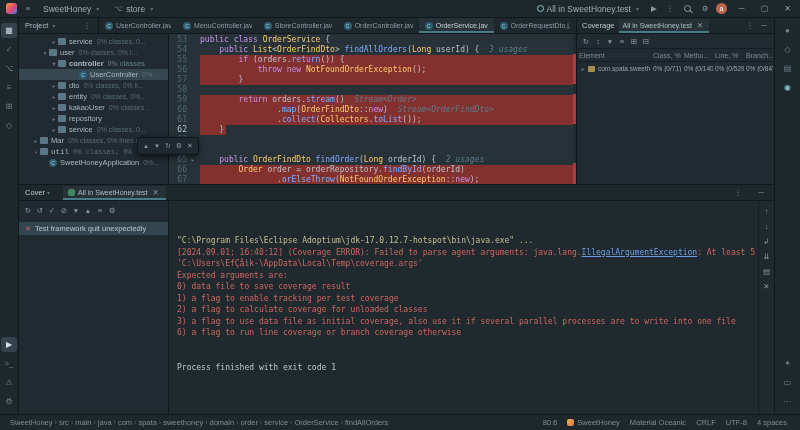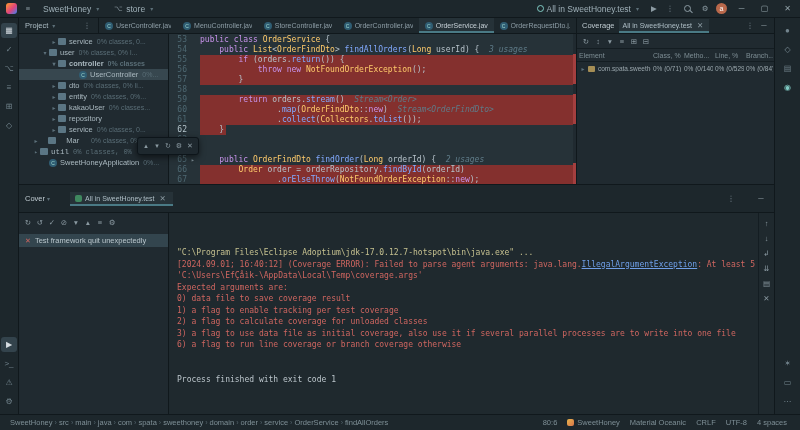--- a/index.html
+++ b/index.html
@@ -72,21 +72,21 @@
   #covtool{height:15px;display:flex;align-items:center;gap:2px;padding:0 4px;border-bottom:1px solid #141d22}
   .cvr{display:flex;align-items:center;height:13px;font-size:6.5px;color:#9aa7ad;white-space:nowrap}
   .cvr.cvh{color:#7d8d94;border-bottom:1px solid #141d22;font-size:7px}
   .cvc{overflow:hidden;flex:none;padding:0 2px}
   .c0{width:74px;display:inline-flex;align-items:center}
   .c1,.c2,.c3{width:31px}.c4{width:29px}
   .pkgico{width:7px;height:6px;background:#a58e55;border-radius:1px;margin:0 3px 0 1px;flex:none}
 
   
   #bpanel{height:230px;display:flex;flex-direction:column;border-top:1px solid #10181c;min-width:0}
-  .bph{height:28px;flex:none;display:flex;align-items:center;gap:20px;padding:0 8px 0 6px;background:#1d272c;border-bottom:1px solid #10181c;font-size:7.5px}
+  .bph{height:16px;flex:none;display:flex;align-items:center;gap:13px;padding:0 8px 0 6px;background:#1d272c;border-bottom:1px solid #10181c;font-size:7.5px}
   .btool{display:inline-flex;align-items:center;color:#c0ccd2}
   .btab{display:inline-flex;align-items:center;gap:3px;padding:1px 5px;background:#263238;box-shadow:inset 0 -2px 0 #4a7a85;color:#aebec6;font-size:7px}
   .dotic{width:7px;height:7px;border-radius:2px;background:#3f885f}
   #bbody{flex:1;display:flex;min-height:0}
   #testpanel{width:150px;flex:none;background:#202a30;border-right:1px solid #10181c;padding:2px 0}
   #ttool{display:flex;gap:2px;padding:1px 4px 3px 4px}
   .tresult{display:flex;align-items:center;gap:4px;margin-top:3px;padding:2px 6px;background:#33454e;color:#b9c6cc;font-size:7.5px;white-space:nowrap;overflow:hidden}
   .tx{color:#cf6660;font-size:7px}
   #console{flex:1;background:#1f292e;padding:34px 8px 0 8px;overflow:hidden;min-width:0}
   .conl{white-space:pre;height:11.5px;line-height:11.5px;font-family:"DejaVu Sans Mono",monospace;font-size:8px}
@@ -248,21 +248,21 @@
               <span class="tarr">▸</span>
               <span class="fico"></span>
               <span class="tlab">repository</span>
             </div>
             <div class="trow" style="padding-left: 31px;">
               <span class="tarr">▸</span>
               <span class="fico"></span>
               <span class="tlab">service</span>
               <span class="tmeta">0% classes, 0...</span>
             </div>
-            <div class="trow" style="padding-left: 13px; justify-content: space-between;">
+            <div class="trow" style="padding-left: 13px;">
               <span class="tarr">▸</span>
               <span class="fico"></span>
               <span class="tlab">Mar</span>
               <span class="tmeta">0% classes, 0% lines c...</span>
             </div>
             <div class="trow" style="padding-left: 13px; font-family: Liberation Mono, monospace;">
               <span class="tarr">▸</span>
               <span class="fico"></span>
               <span class="tlab">util</span>
               <span class="tmeta">0% classes, 0% lines co...</span>

